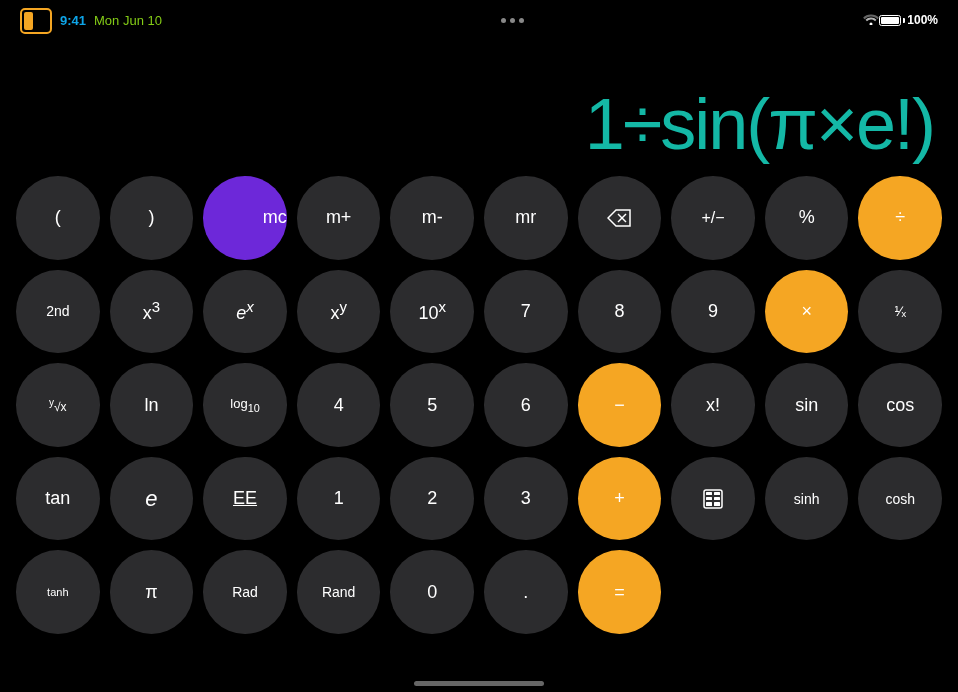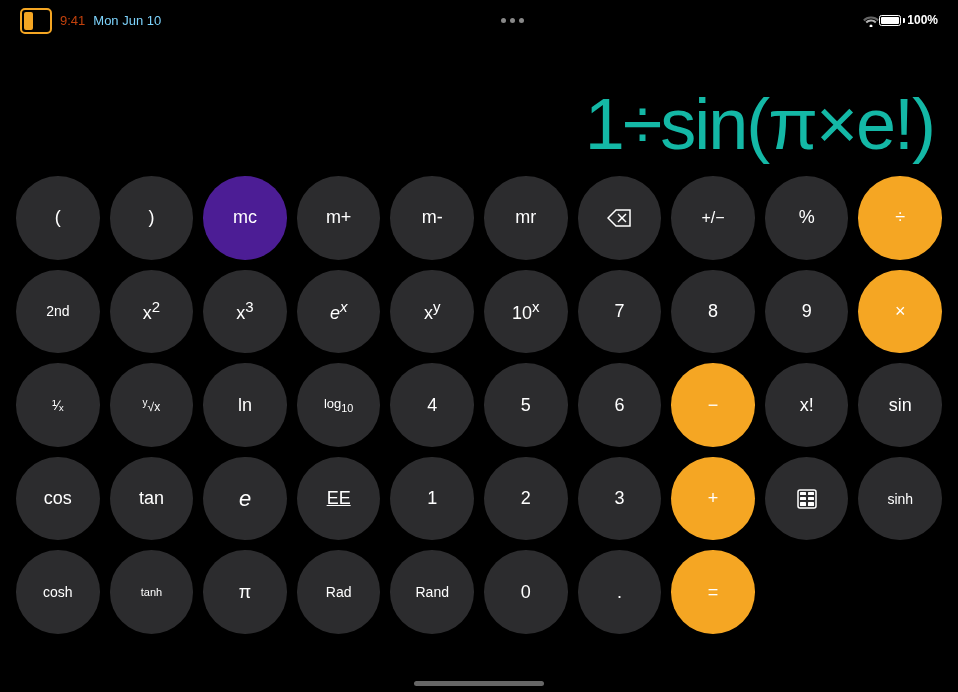--- a/index.html
+++ b/index.html
@@ -21,21 +21,21 @@
       height: 36px;
     }
     .status-dot {
       width: 5px;
       height: 5px;
       background: #888;
       border-radius: 50%;
     }
     .status-right {
       display: flex;
-      align-items: flex-end;
+      align-items: flex-start;
       font-size: 13px;
       color: #fff;
       font-weight: 600;
     }
     .battery {
       display: flex;
       align-items: center;
       gap: 2px;
       font-size: 13px;
     }
@@ -135,22 +135,22 @@
       background: rgba(255,255,255,0.4);
       border-radius: 3px;
     }
   </style>
 </head>
 <body>
 
 <div class="status-bar">
   <div style="display:flex;align-items:center;gap:8px;">
     <div style="width:32px;height:26px;"></div>
-    <span style="font-size:13px;color:#c2410c;font-weight:400;">9:41</span>
-    <span style="font-size:13px;color:#7dd3fc;font-weight:400;">Mon Jun 10</span>
+    <span style="font-size:13px;color:#0ea5e9;font-weight:700;">9:41</span>
+    <span style="font-size:13px;color:#84cc16;font-weight:400;">Mon Jun 10</span>
   </div>
   <div style="display:flex;gap:4px;">
     <div class="status-dot"></div>
     <div class="status-dot"></div>
     <div class="status-dot"></div>
   </div>
   <div class="status-right">
 
     <svg width="16" height="12" viewBox="0 0 16 12" fill="white">
       <path d="M8 9.5a1.5 1.5 0 1 1 0 3 1.5 1.5 0 0 1 0-3z"></path>
@@ -175,21 +175,21 @@
   <span class="display-text">1÷sin(π×e!)</span>
 </div>
 
 <div class="calc-grid" id="calc-grid">
 <button class="btn" style="background: rgb(44, 44, 46);">
       <span>(</span>
     </button>
     <button class="btn" style="background: rgb(44, 44, 46);">
       <span>)</span>
     </button>
-    <button class="btn" style="background: #4c1d95;">
+    <button class="btn" style="background: #6d28d9; justify-content: flex-end;">
       <span>mc</span>
     </button>
     <button class="btn" style="background: rgb(44, 44, 46);">
       <span>m+</span>
     </button>
     <button class="btn" style="background: rgb(44, 44, 46);">
       <span>m-</span>
     </button>
     <button class="btn" style="background: rgb(44, 44, 46);">
       <span>mr</span>
@@ -205,23 +205,20 @@
       <span>+/−</span>
     </button>
     <button class="btn" style="background: rgb(44, 44, 46);">
       <span>%</span>
     </button>
     <button class="btn" style="background: rgb(245, 166, 35);">
       <span>÷</span>
     </button>
     <button class="btn" style="background: rgb(44, 44, 46); font-size: 14px;">
       <span>2nd</span>
-    </button>
-    <button class="btn" style="background: rgb(44, 44, 46);">
-      <span>x<sup>2</sup></span>
     </button>
     <button class="btn" style="background: rgb(44, 44, 46);">
       <span>x<sup>3</sup></span>
     </button>
     <button class="btn" style="background: rgb(44, 44, 46);">
       <span style="font-style:italic">e<sup>x</sup></span>
     </button>
     <button class="btn" style="background: rgb(44, 44, 46);">
       <span>x<sup>y</sup></span>
     </button>

